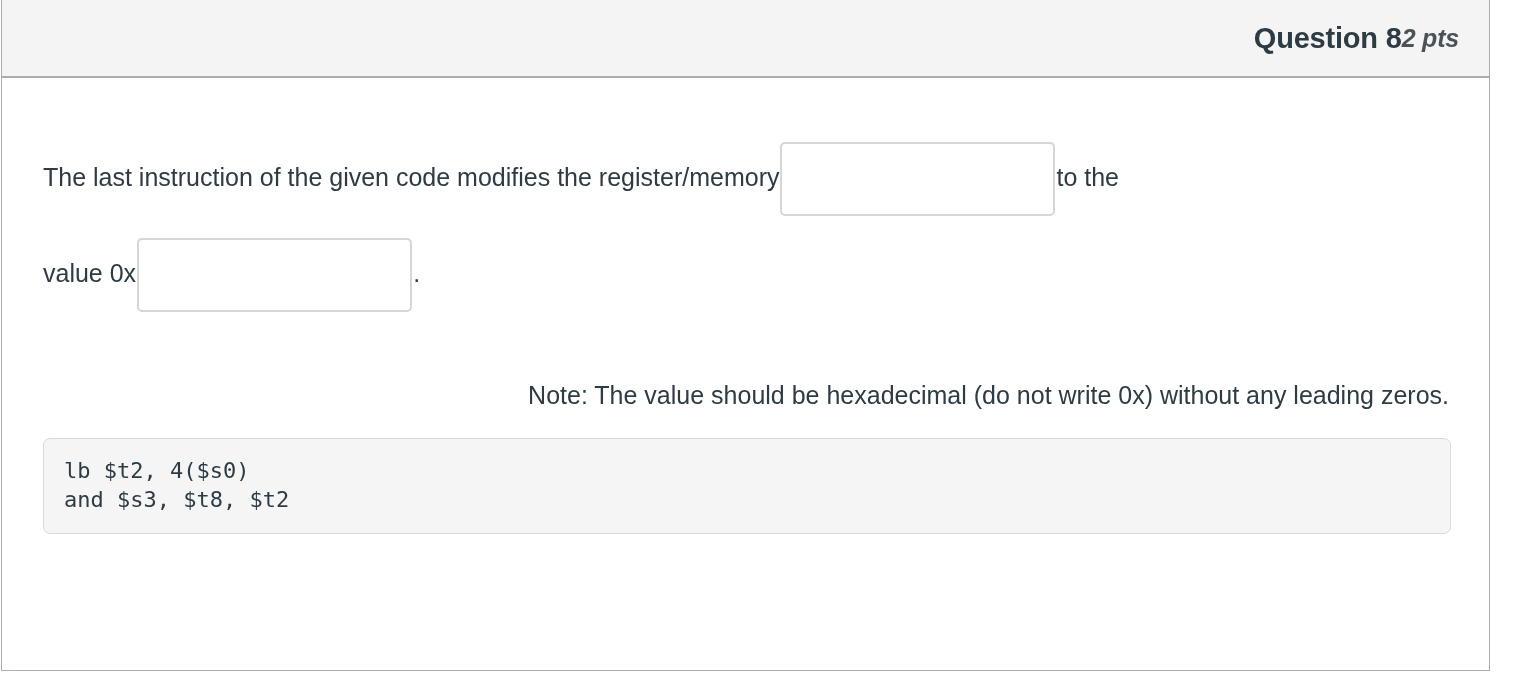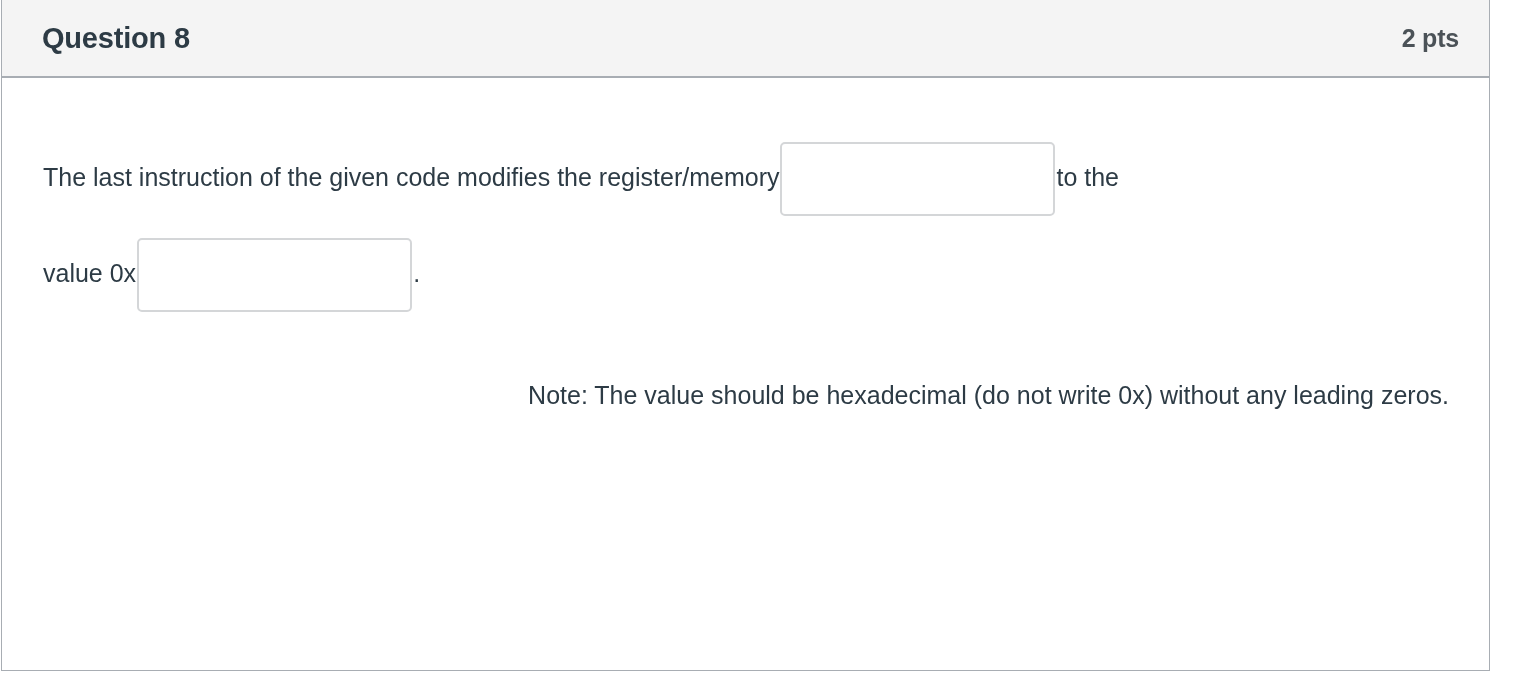--- a/index.html
+++ b/index.html
@@ -27,37 +27,37 @@
     background: #ffffff;
   }
 
   .question-header {
     height: 78px;
     box-sizing: border-box;
     background: #f4f4f4;
     border-bottom: 2px solid #a8adb3;
     display: flex;
     align-items: center;
-    justify-content: space-between;
+    justify-content: flex-end;
     padding: 0 30px 0 40px;
-    gap: 13px;
   }
 
   .question-name {
     font-size: 29px;
     font-weight: bold;
     color: #2d3b45;
     letter-spacing: -0.2px;
   }
 
   .question-points {
     font-size: 25px;
     font-weight: bold;
     color: #4b5257;
     letter-spacing: -0.2px;
+    font-style: italic;
   }
 
   .question-body {
     padding: 40px 40px 0 41px;
     color: #2d3b45;
   }
 
   .q-text {
     font-size: 25px;
     line-height: 38px;
@@ -139,15 +139,19 @@
 
     <div class="q-text">
       <span class="q-line-1"><span>The last instruction of the given code modifies the register/memory</span><input class="fill-input" type="text" placeholder="" style=""><span>to the</span></span>
 
       <span class="q-line-2"><span>value 0x</span><input class="fill-input" type="text" placeholder="" style=""><span>.</span></span>
     </div>
 
     <div class="note-text">Note: The value should be hexadecimal (do not write 0x) without any leading zeros.</div>
 
 
+    <div class="code-block">
+      <div class="code-line">lb $t2, 4($s0)</div>
+      <div class="code-line">and $s3, $t8, $t2</div>
+    </div>
 
   </div>
 </div>
 
 </body></html>

